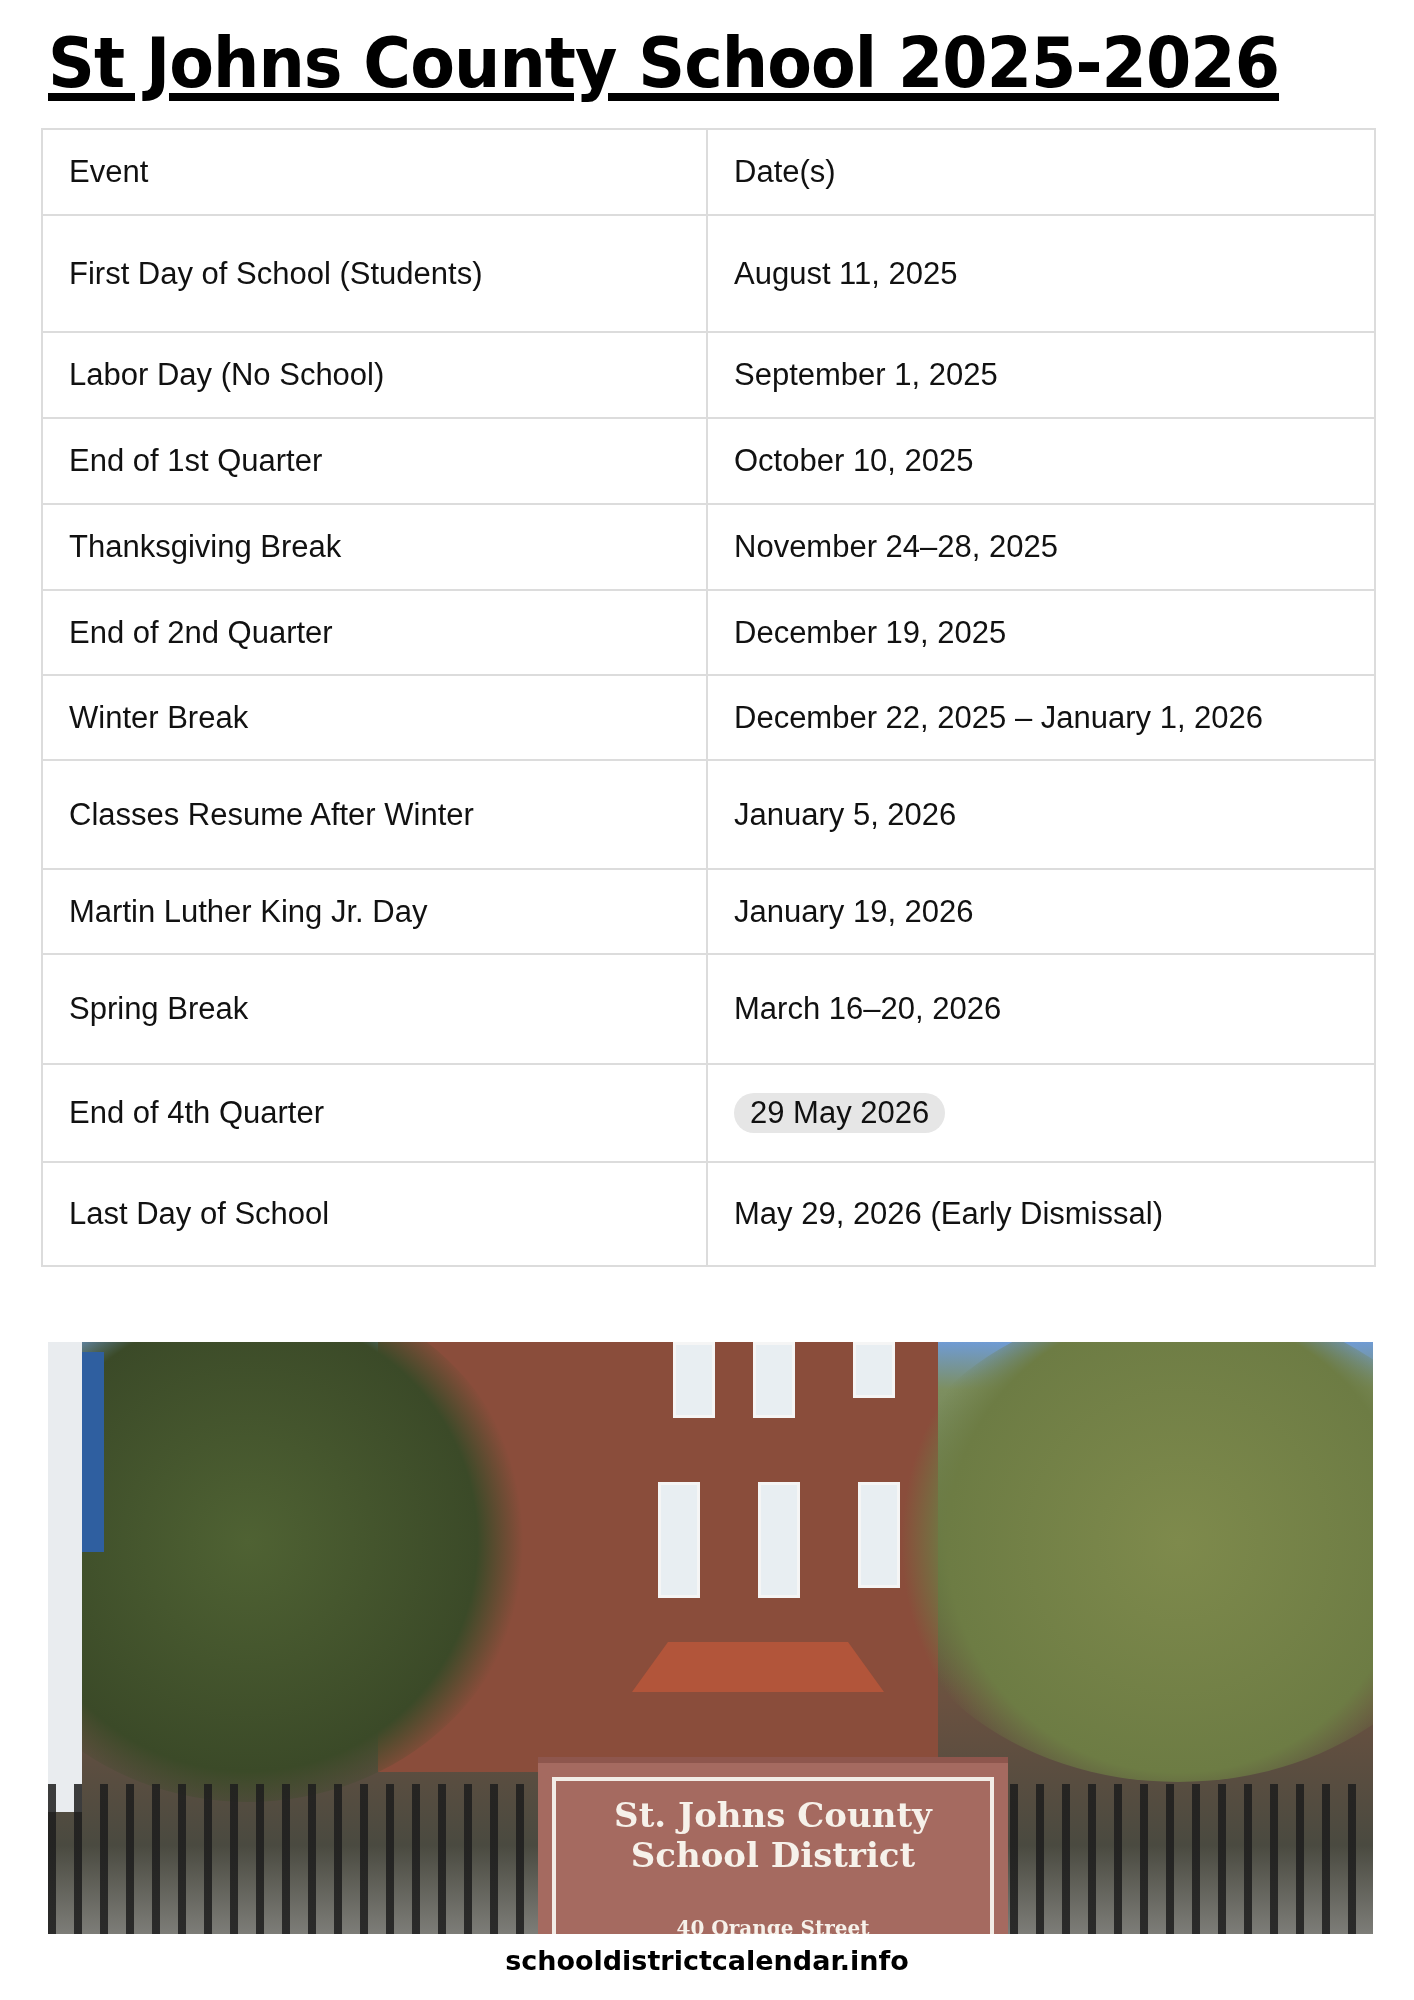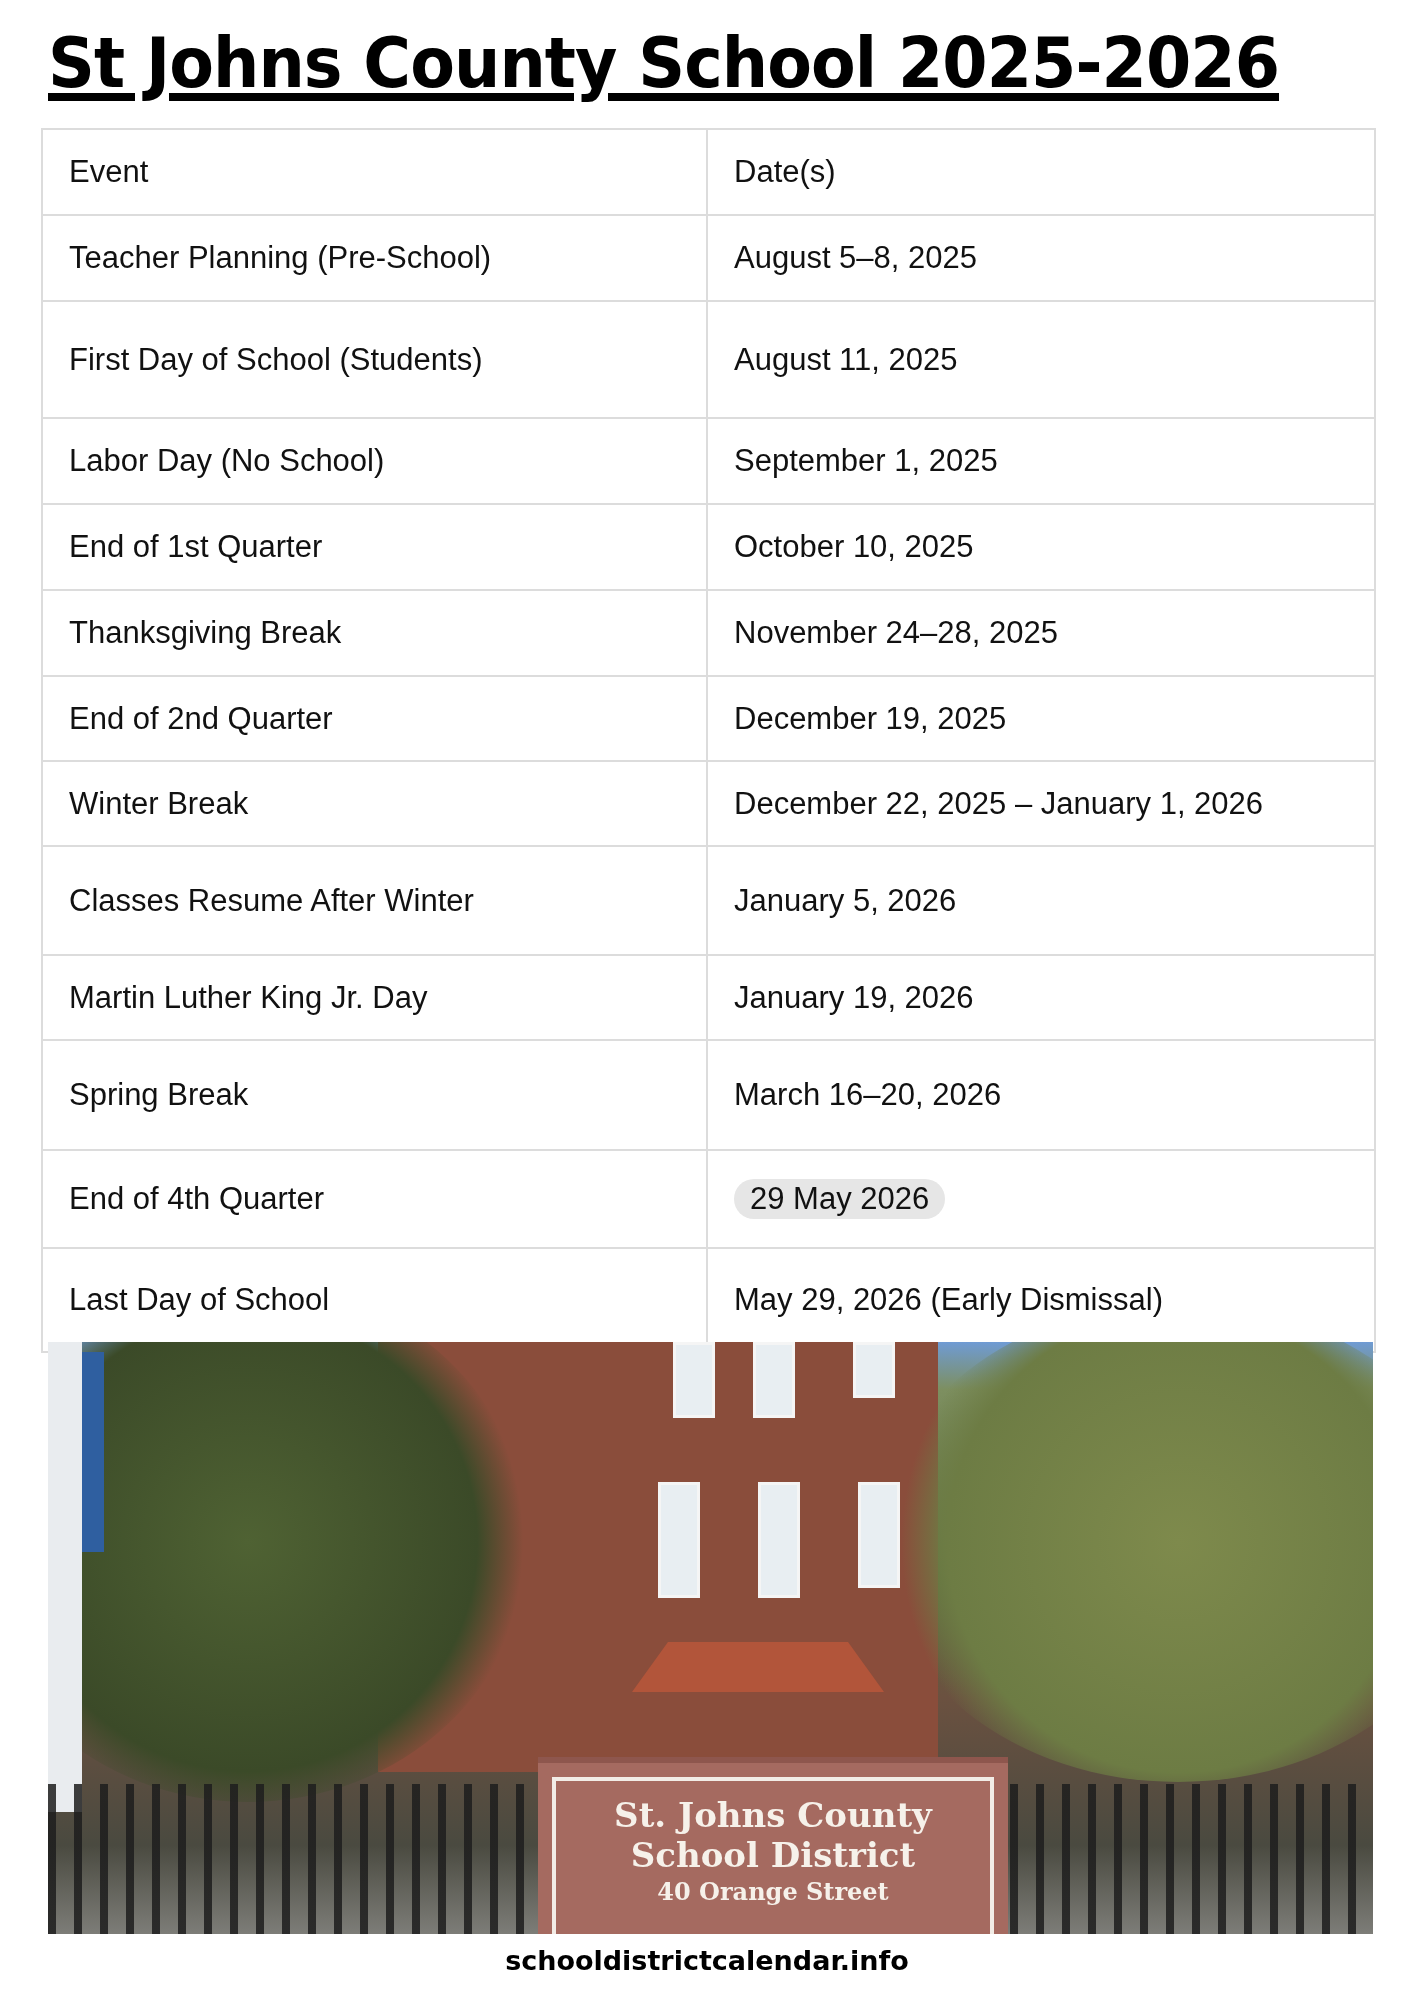--- a/index.html
+++ b/index.html
@@ -33,44 +33,40 @@
     position:absolute; left:490px; top:415px; width:470px; height:197px; background:#a56a60;
     border-top:6px solid #8e564d;
   }
   .sign-inner {
     position:absolute; left:14px; top:14px; right:14px; bottom:0; border:4px solid #f2ece6; border-bottom:none;
     text-align:center; color:#f6f1ea; font-family:"DejaVu Serif", serif;
   }
   .sign .l1 { font-size:34px; font-weight:bold; margin-top:14px; line-height:40px; }
   .sign .l2 { font-size:34px; font-weight:bold; line-height:40px; }
   .sign .l3 { font-size:23px; font-weight:bold; line-height:32px; }
-  .sign .l4 { font-size:24px; font-weight:bold; line-height:34px; }
+  .sign .l4 { font-size:20px; font-weight:bold; line-height:34px;margin-top:36px; }
   .footer {
     position:absolute; left:0; top:1945px; width:1414px; text-align:center;
     font-family:"DejaVu Sans", sans-serif; font-weight:bold; font-size:27px; color:#000;
   }
 </style>
 </head>
 <body>
 
 <div class="title">St Johns County School 2025-2026</div>
 
 <table class="cal">
   <colgroup>
       <col class="c1">
       <col class="c2">
     </colgroup>
   <tbody>
       <tr style="height:86px">
     <td>Event</td>
     <td>Date(s)</td>
-  </tr>
-  <tr style="height:86px">
-    <td>Teacher Planning (Pre-School)</td>
-    <td>August 5–8, 2025</td>
   </tr>
   <tr style="height:117px">
     <td>First Day of School (Students)</td>
     <td>August 11, 2025</td>
   </tr>
   <tr style="height:86px">
     <td>Labor Day (No School)</td>
     <td>September 1, 2025</td>
   </tr>
   <tr style="height:86px">

